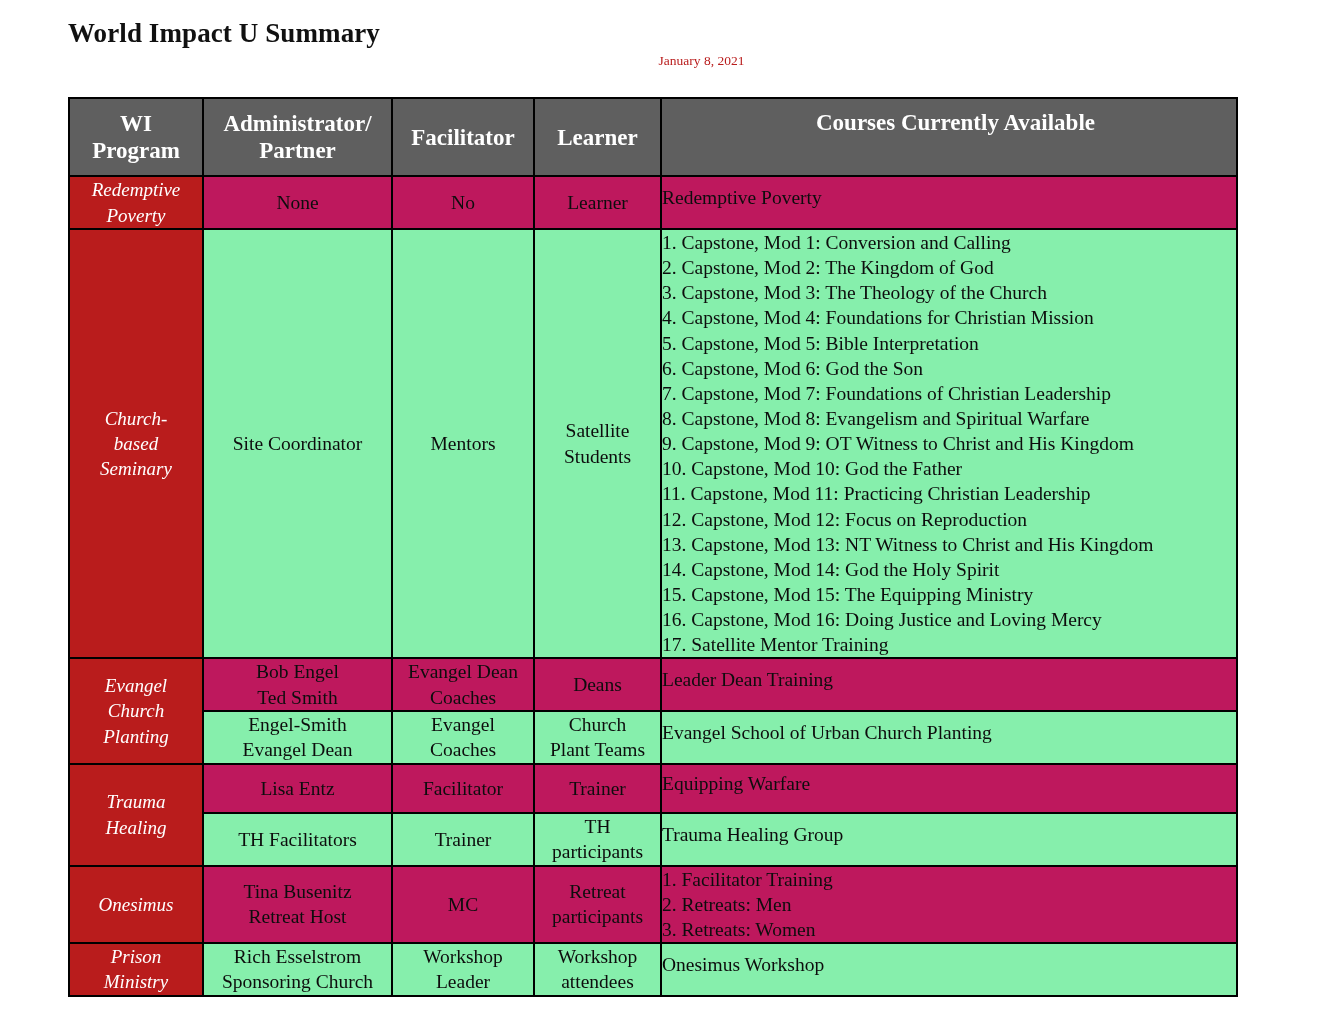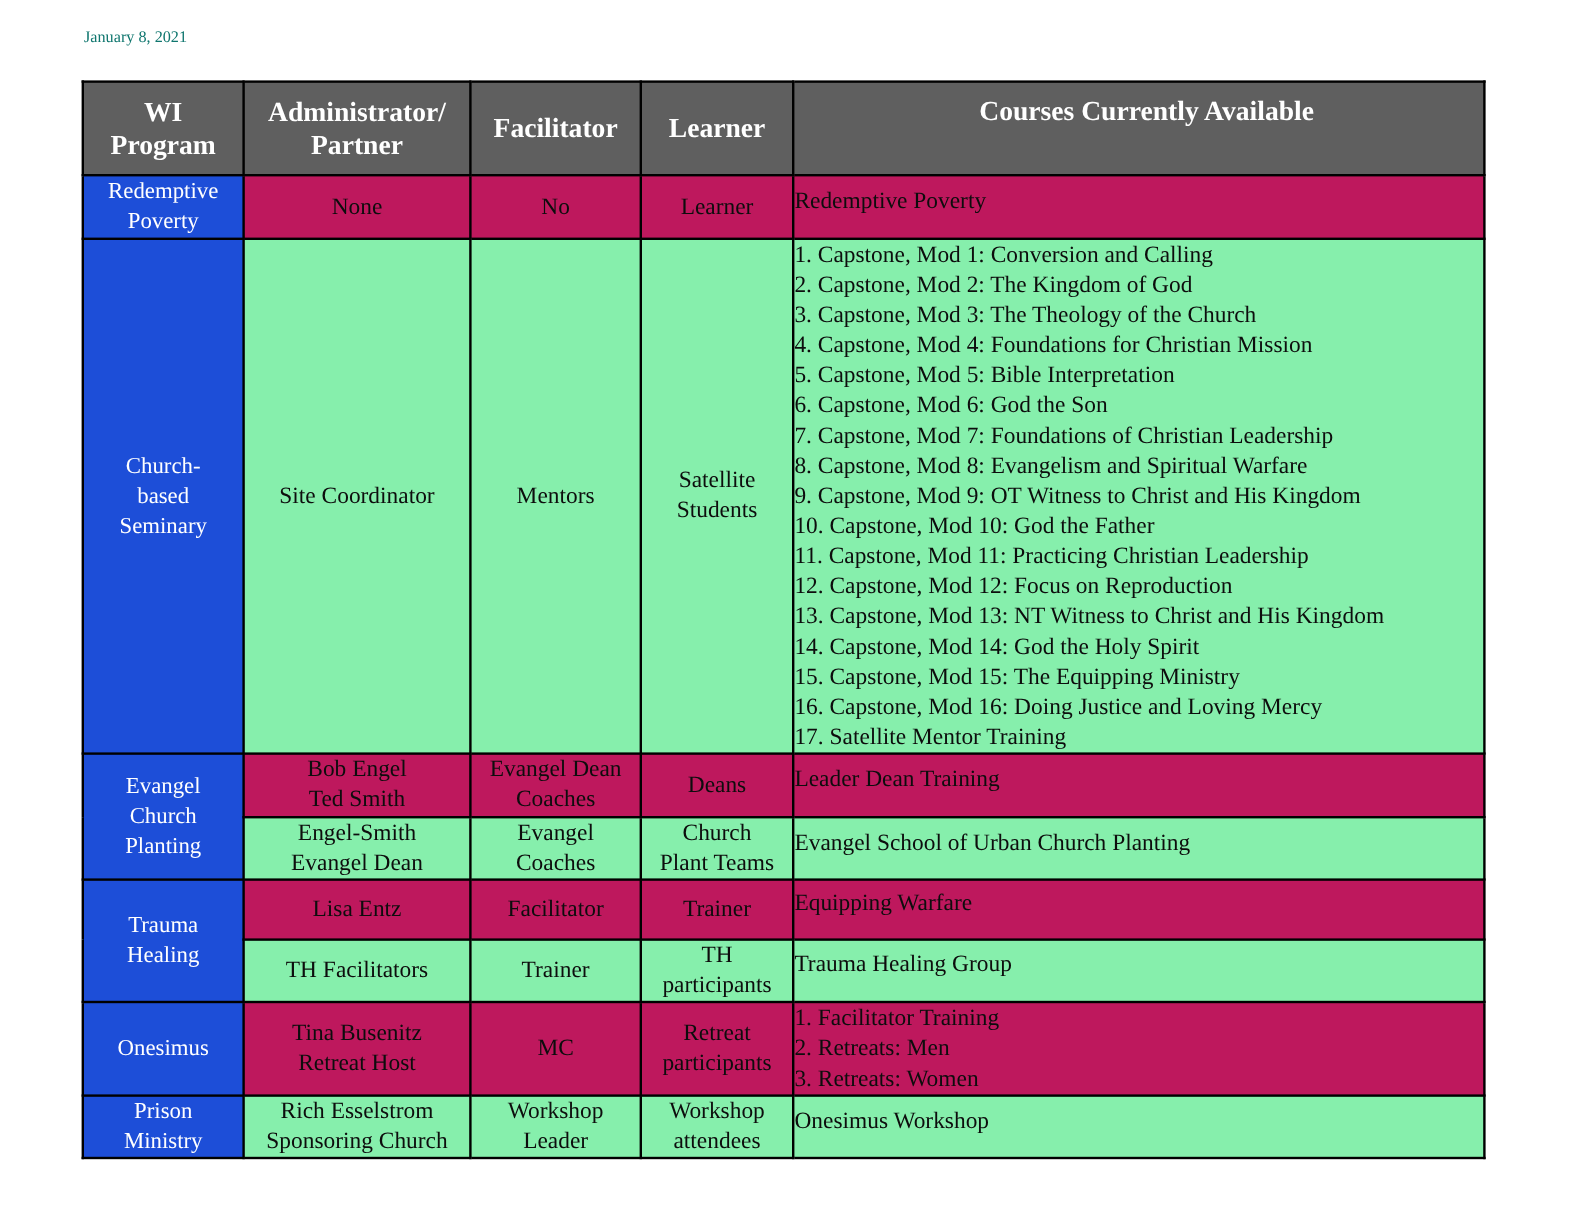--- a/index.html
+++ b/index.html
@@ -25,22 +25,23 @@
     font-size: 27px;
     font-weight: bold;
     letter-spacing: 0.1px;
     line-height: 1.12;
     margin: 0;
     color: #111111;
   }
   .doc-date {
     font-size: 13.5px;
     line-height: 1.2;
-    margin: 5px 0 0 2px;
-    color: #0f766e;
+    margin: 5px 0 0 15px;
+    color: #b91c1c;
+    text-align: center;
   }
 
   .table-wrap {
     margin-top: 28px;
     width: 1268px;
     border-radius: 14px;
   }
   table.summary {
     border-collapse: collapse;
     table-layout: fixed;
@@ -71,26 +72,27 @@
     height: 66px;
   }
   thead th.courses-head {
     text-align: center;
     padding-left: 13px;
     vertical-align: top;
     padding-top: 10px;
   }
 
   td.prog {
-    background: #1d4ed8;
+    background: #b91c1c;
     color: #ffffff;
     text-align: center;
     font-size: 19px;
     line-height: 1.33;
     padding: 6px 4px;
+    font-style: italic;
   }
   td.mid {
     text-align: center;
     font-size: 19.5px;
     line-height: 1.3;
     padding: 7px 6px;
   }
   td.courses {
     text-align: left;
     font-size: 19.5px;
@@ -114,20 +116,21 @@
   .course-list li {
     white-space: nowrap;
   }
   .two-line { white-space: pre-line; }
 </style>
 </head>
 <body>
 
 <div class="page">
 
+  <h1 class="doc-title">World Impact U Summary</h1>
   <div class="doc-date">January 8, 2021</div>
 
   <div class="table-wrap">
     <table class="summary">
       <colgroup>
         <col class="c1">
           <col class="c2">
           <col class="c3">
           <col class="c4">
           <col class="c5">

